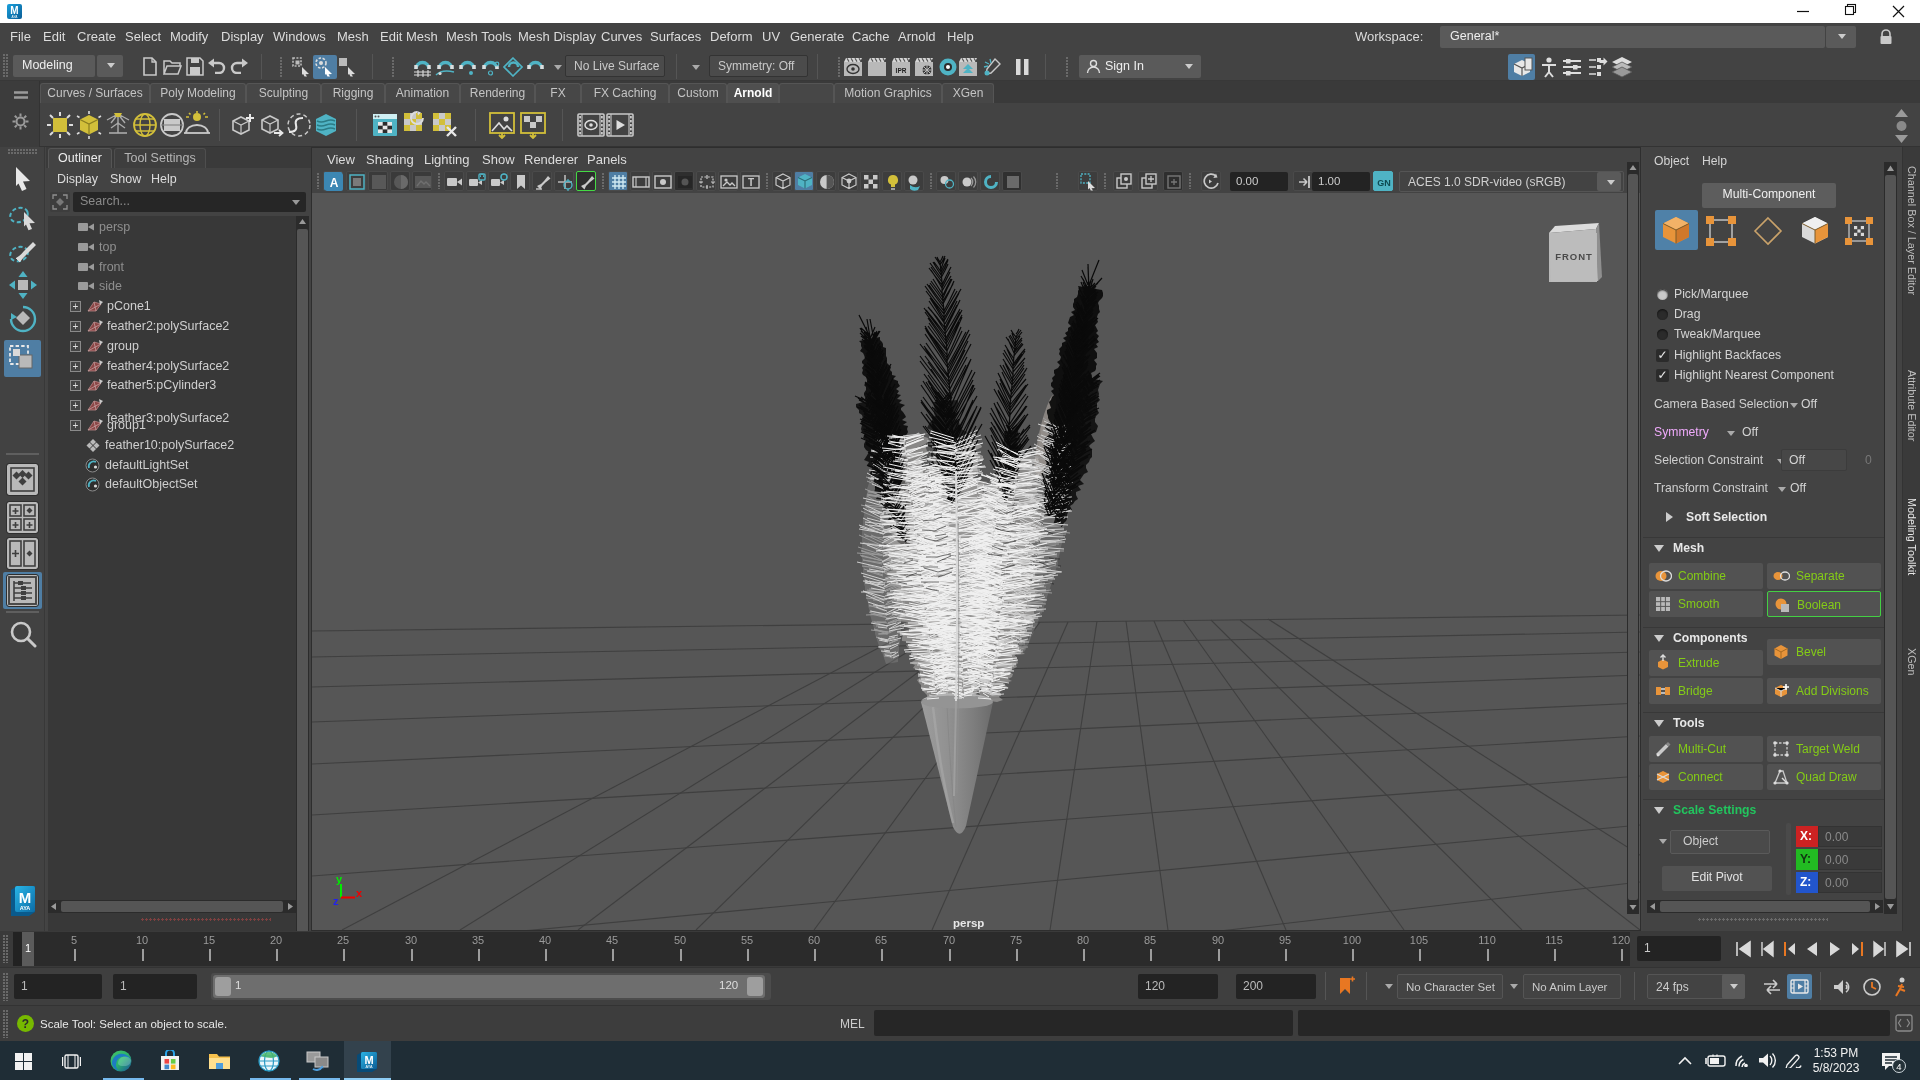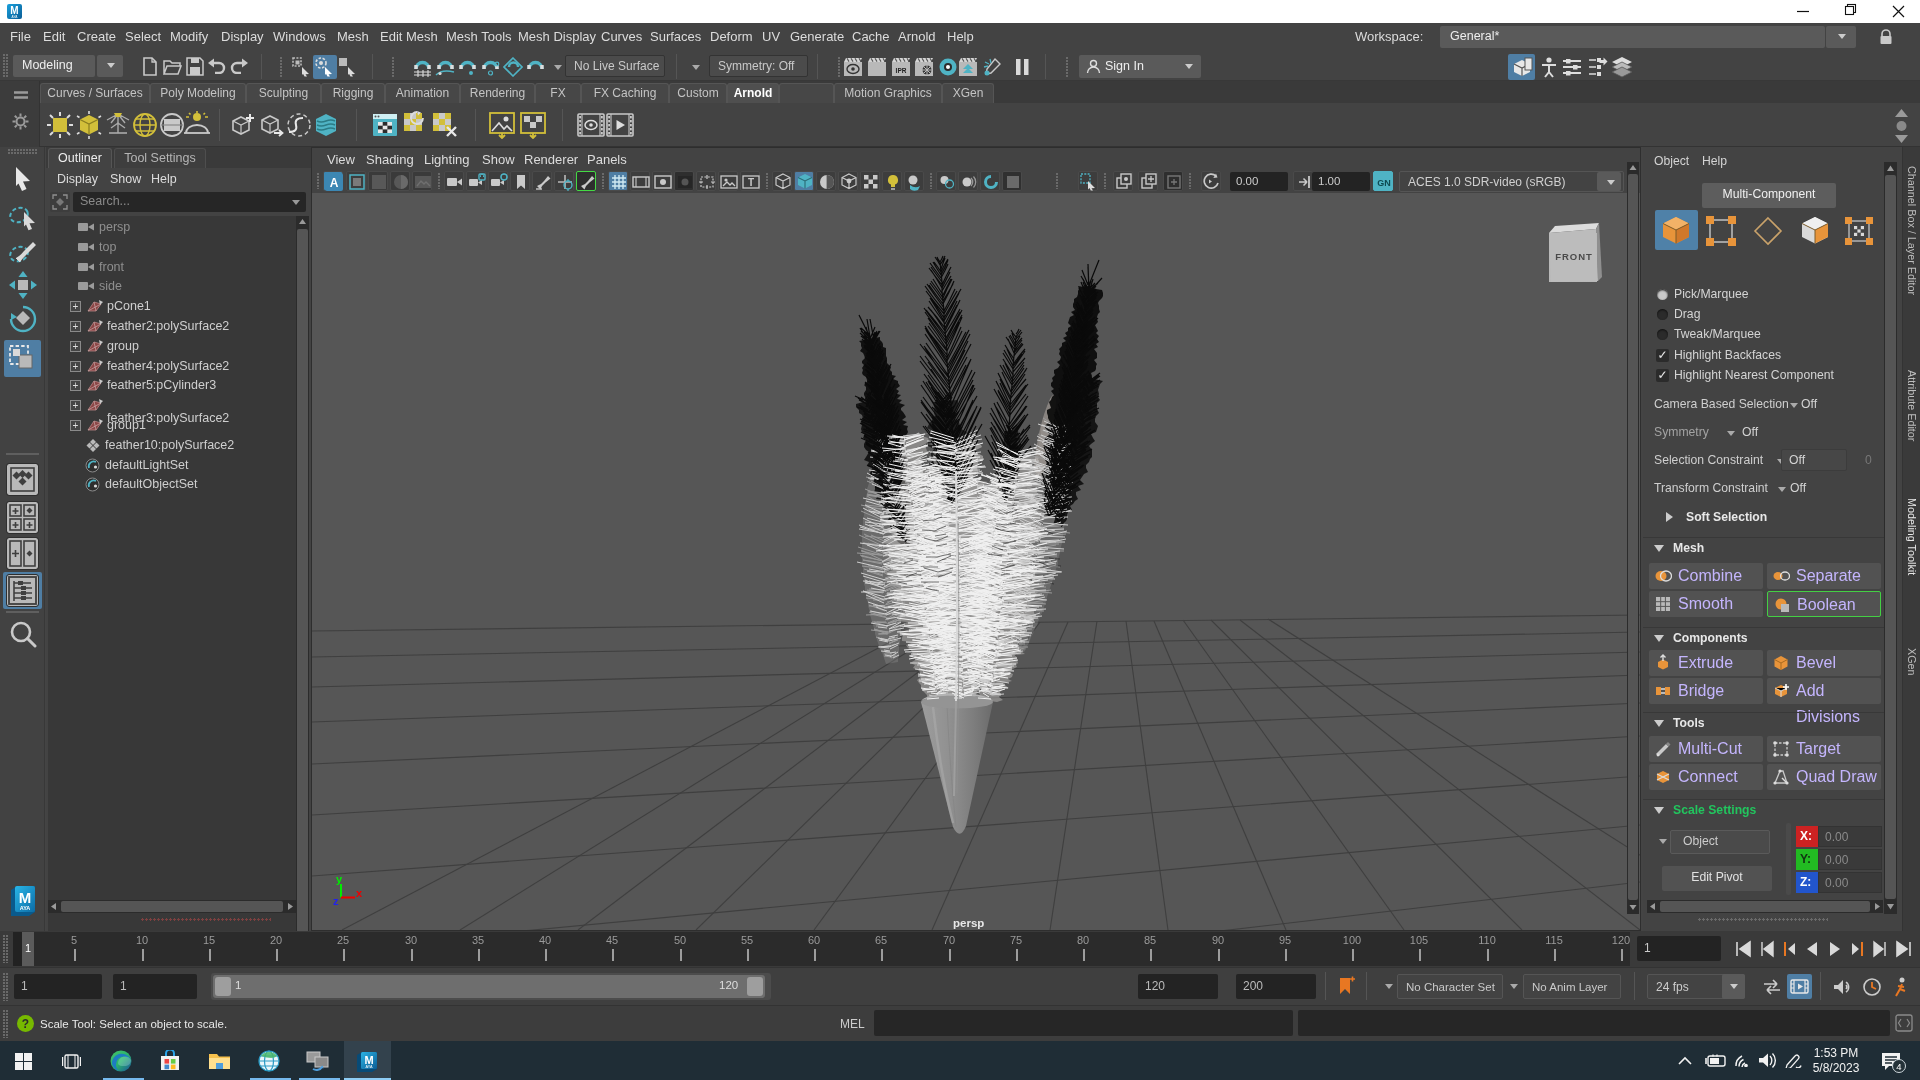--- a/index.html
+++ b/index.html
@@ -29,21 +29,21 @@
 #olist{position:absolute;left:2px;top:69px;width:248px;height:750px;background:#383838;color:#cfcfcf;font-size:12.5px;}
 .orow{position:absolute;left:0;height:20px;width:100%;}
 .cam{color:#8f8f8f;}
 
 #viewport{left:311px;top:147px;width:1330px;height:784px;background:#434343;border:1px solid #2e2e2e;}
 #vmenu{position:absolute;left:0;top:0;width:100%;height:22px;color:#dcdcdc;font-size:13px;}
 #vtools{position:absolute;left:0;top:22px;width:100%;height:23px;}
 .vic{position:absolute;top:1px;width:20px;height:20px;background:#3d3d3d;border:1px solid #4a4a4a;border-radius:2px;}
 
 #rightpanel{left:1643px;top:147px;width:259px;height:784px;background:#434343;color:#d4d4d4;font-size:12.2px;}
-.btn2{position:absolute;height:26px;background:#525252;border-radius:2px;color:#c4b5fd;font-size:16px;line-height:26px;}
+.btn2{position:absolute;height:26px;background:#525252;border-radius:2px;color:#84cc16;font-size:12px;line-height:26px;}
 .radio{position:absolute;width:11px;height:11px;border-radius:50%;background:#2b2b2b;box-shadow:inset 0 1px 2px #111;}
 .chk{position:absolute;width:13px;height:13px;background:#2b2b2b;border-radius:2px;color:#e8e8e8;font-size:12px;line-height:13px;text-align:center;}
 .dar{display:inline-block;width:0;height:0;border:4px solid transparent;border-top:5px solid #aaa;vertical-align:middle;margin:0 4px;}
 
 #sidetabs{left:1902px;top:147px;width:18px;height:784px;background:#3a3a3a;border-left:1px solid #333;}
 .vtab{position:absolute;left:3px;writing-mode:vertical-rl;color:#bdbdbd;font-size:10.8px;white-space:nowrap;}
 
 #timerow{left:0;top:931px;width:1920px;height:36px;background:#3a3a3a;}
 #timeruler{position:absolute;left:13px;top:1px;width:1617px;height:34px;background:#2b2b2b;}
 .tick{position:absolute;top:17px;width:2px;height:12px;background:#9d9d9d;}
@@ -1222,21 +1222,21 @@
       <span class="abs" style="left:31px;top:160px">Drag</span>
   <div class="radio" style="left:14px;top:182px"></div>
       <span class="abs" style="left:31px;top:180px">Tweak/Marquee</span>
   <div class="chk" style="left:13px;top:202px">✓</div>
       <span class="abs" style="left:31px;top:201px">Highlight Backfaces</span>
   <div class="chk" style="left:13px;top:222px">✓</div>
       <span class="abs" style="left:31px;top:221px">Highlight Nearest Component</span>
   <div class="abs" style="left:11px;top:250px;color:#cfcfcf">Camera Based Selection</div>
   <span class="dar" style="position:absolute;left:143px;top:256px"></span>
   <span class="abs" style="left:158px;top:250px">Off</span>
-  <div class="abs" style="left:11px;top:278px;color:#a3a3a3">Symmetry</div>
+  <div class="abs" style="left:11px;top:278px;color:#f0abfc">Symmetry</div>
   <span class="dar" style="position:absolute;left:80px;top:284px"></span>
   <span class="abs" style="left:99px;top:278px">Off</span>
   <div class="abs" style="left:11px;top:306px;color:#cfcfcf">Selection Constraint</div>
   <span class="dar" style="position:absolute;left:130px;top:312px"></span>
   <div class="abs" style="left:138px;top:302px;width:66px;height:22px;background:#474747;border:1px solid #3c3c3c;border-radius:2px"></div>
   <span class="abs" style="left:146px;top:306px">Off</span>
   <span class="abs" style="left:222px;top:306px;color:#777">0</span>
   <div class="abs" style="left:11px;top:334px;color:#cfcfcf">Transform Constraint</div>
   <span class="dar" style="position:absolute;left:131px;top:340px"></span>
   <span class="abs" style="left:147px;top:334px">Off</span>
@@ -1282,21 +1282,21 @@
         <path d="M1 1 H11 L6 8 Z" fill="#ccc"></path>
       </svg>
 <span class="abs" style="left:30px;top:484px;font-weight:bold;color:#e8e8e8">Components</span>
 <div class="btn2" style="left:6px;top:503px;width:114px;">
         <svg style="position:absolute;left:5px;top:4px" width="18" height="18">
           <path d="M4 8 L9 5.5 L14 8 L14 13 L9 15.5 L4 13 Z" fill="#e8943a"></path>
           <path d="M9 1 v6 M6.5 3.5 L9 1 L11.5 3.5" stroke="#ddd" stroke-width="1.4" fill="none"></path>
         </svg>
         <span style="position:absolute;left:29px;top:0">Extrude</span>
       </div>
-<div class="btn2" style="left:124px;top:503px;width:114px;">
+<div class="btn2" style="left:124px;top:492px;width:114px;">
         <svg style="position:absolute;left:5px;top:4px" width="18" height="18">
           <path d="M9 2 L15.5 5.5 V12.5 L9 16 L2.5 12.5 V5.5 Z" fill="#e8943a"></path>
           <path d="M2.5 5.5 L9 9 L15.5 5.5 M9 9 V16" stroke="#a86a20" stroke-width="1" fill="none"></path>
         </svg>
         <span style="position:absolute;left:29px;top:0">Bevel</span>
       </div>
 <div class="btn2" style="left:6px;top:531px;width:114px;">
         <svg style="position:absolute;left:5px;top:4px" width="18" height="18">
           <path d="M2 5 h5 v8 h-5 Z M11 5 h5 v8 h-5 Z" fill="#e8943a"></path>
           <path d="M7 7 h4 M7 11 h4" stroke="#ddd" stroke-width="1.3"></path>

